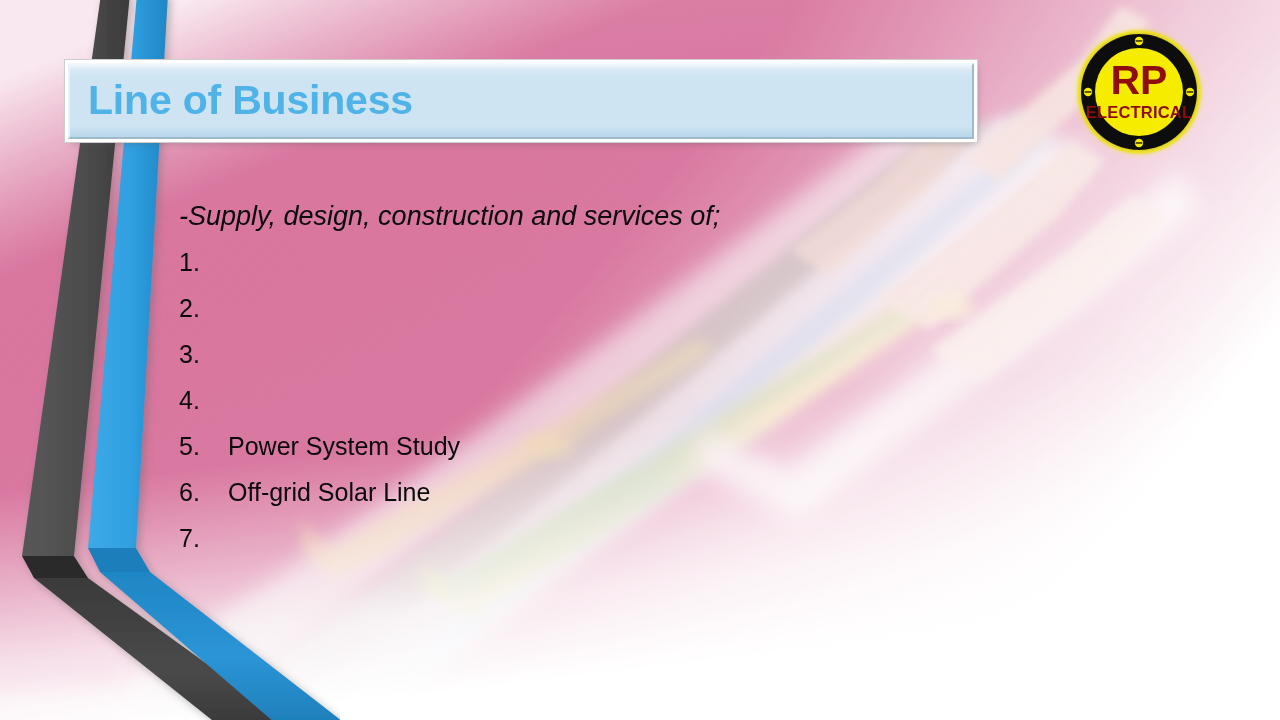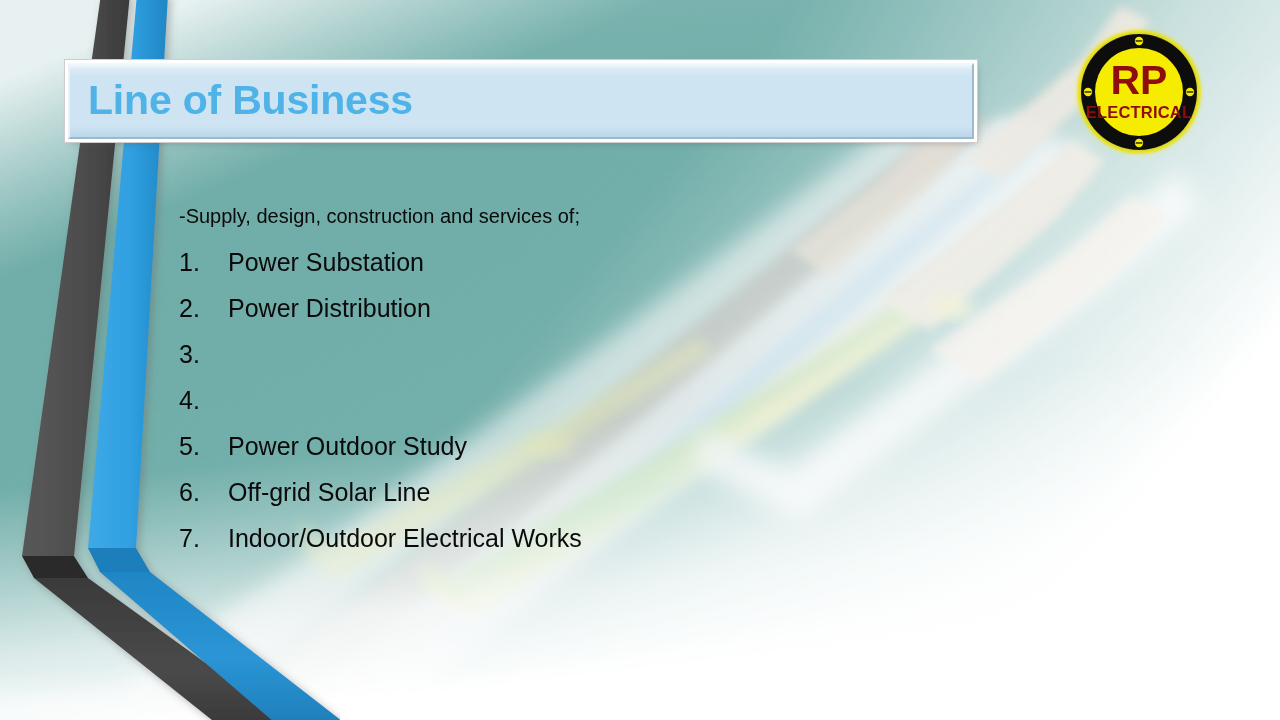--- a/index.html
+++ b/index.html
@@ -6,21 +6,21 @@
   html, body {
     margin: 0;
     padding: 0;
     background: #ffffff;
   }
   #slide {
     position: relative;
     width: 1280px;
     height: 720px;
     overflow: hidden;
-    background: #0f766e;
+    background: #be185d;
     font-family: "Liberation Sans", sans-serif;
   }
 
   
   .photo-layer {
     position: absolute;
     inset: 0;
     overflow: hidden;
     pointer-events: none;
   }
@@ -71,24 +71,25 @@
   }
 
   
   .body-block {
     position: absolute;
     left: 179px;
     top: 193px;
     width: 740px;
   }
   .lead-line {
-    font-size: 20px;
+    font-size: 27px;
     color: #0a0a0a;
     line-height: 46px;
     white-space: nowrap;
+    font-style: italic;
   }
   .item-row {
     display: flex;
     align-items: baseline;
     line-height: 46px;
     font-size: 25px;
     color: #0a0a0a;
     white-space: nowrap;
   }
   .item-num {
@@ -300,49 +301,46 @@
   <div class="title-plaque">
     <div class="title-text">Line of Business</div>
   </div>
 
   <div class="body-block">
 
     <div class="lead-line">-Supply, design, construction and services of;</div>
 
     <div class="item-row">
       <span class="item-num">1.</span>
-      <span class="item-label">Power Substation</span>
     </div>
 
     <div class="item-row">
       <span class="item-num">2.</span>
-      <span class="item-label">Power Distribution</span>
     </div>
 
     <div class="item-row">
       <span class="item-num">3.</span>
     </div>
 
     <div class="item-row">
       <span class="item-num">4.</span>
     </div>
 
     <div class="item-row">
       <span class="item-num">5.</span>
-      <span class="item-label">Power Outdoor Study</span>
+      <span class="item-label">Power System Study</span>
     </div>
 
     <div class="item-row">
       <span class="item-num">6.</span>
       <span class="item-label">Off-grid Solar Line</span>
     </div>
 
     <div class="item-row">
       <span class="item-num">7.</span>
-      <span class="item-label">Indoor/Outdoor Electrical Works</span>
     </div>
 
   </div>
 
   <div class="logo">
     <svg width="132" height="140" viewBox="0 0 132 140" xmlns="http://www.w3.org/2000/svg">
       <defs>
         <filter id="logoGlow" x="-25%" y="-25%" width="150%" height="150%">
           <feGaussianBlur stdDeviation="2.6" result="b"></feGaussianBlur>
           <feMerge>

